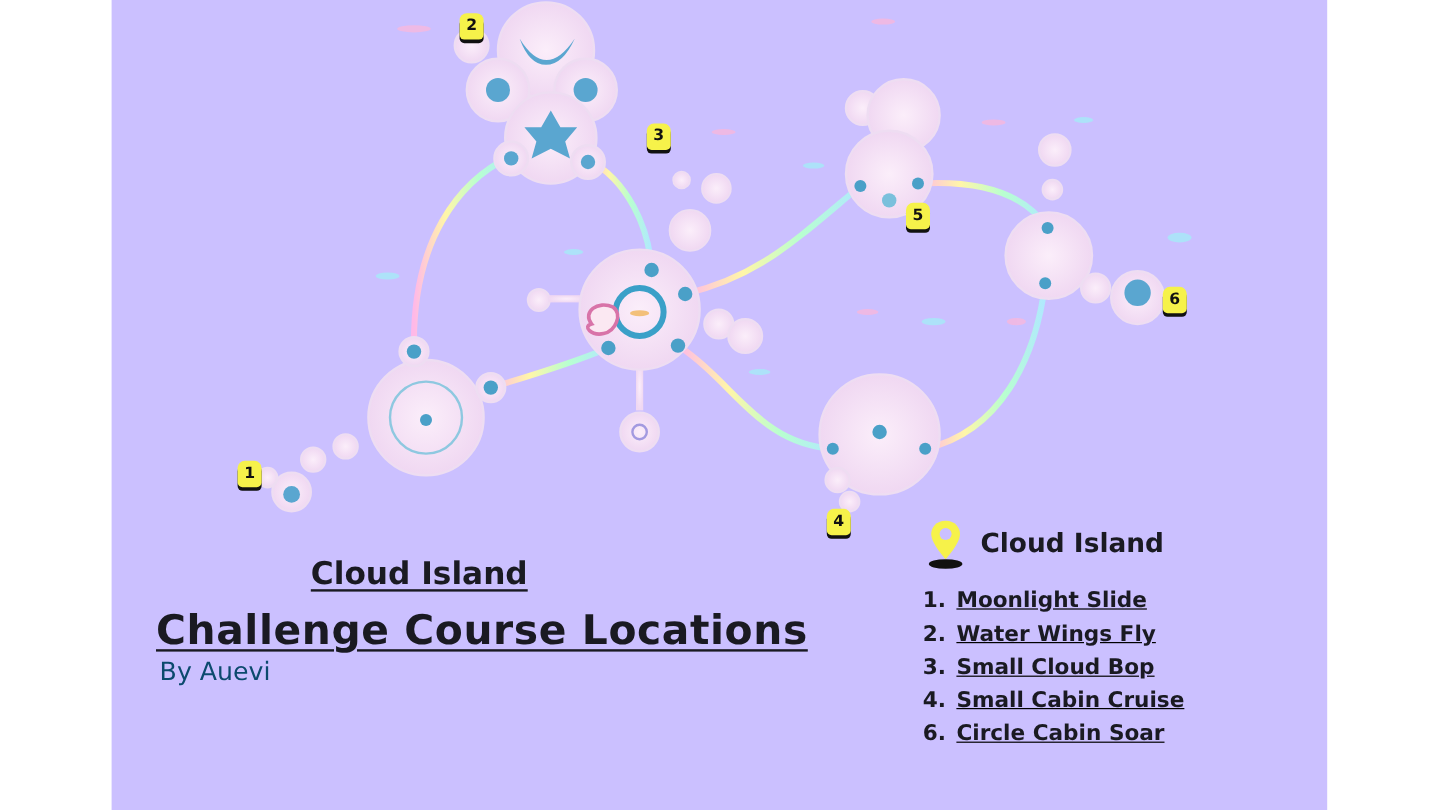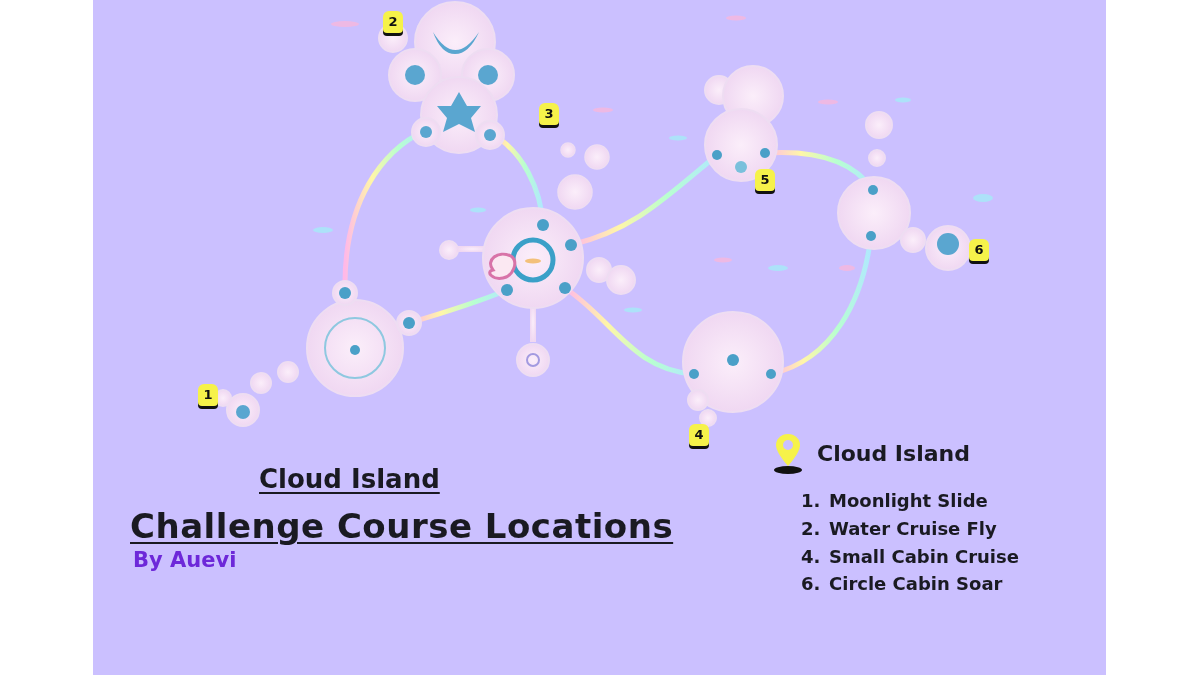--- a/index.html
+++ b/index.html
@@ -4,24 +4,24 @@
 <style>
   html,body{margin:0;padding:0;background:#ffffff;}
   body{width:1200px;height:675px;position:relative;overflow:hidden;font-family:"DejaVu Sans","Liberation Sans",sans-serif;}
   .panel{position:absolute;left:93px;top:0;width:1013px;height:675px;background:#cbc0ff;overflow:hidden;}
   svg.map{position:absolute;left:0;top:0;}
   .marker{position:absolute;width:20px;height:22px;background:#f6f24a;border-radius:6px 6px 4px 4px;
     font-weight:bold;font-size:13px;color:#111;text-align:center;line-height:22px;box-shadow:0 3px 0 #111;}
   .title{position:absolute;color:#1a1a22;font-weight:bold;text-decoration:underline;text-decoration-thickness:2px;text-underline-offset:4px;}
   .t1{left:166px;top:464px;font-size:26px;}
   .t2{left:37px;top:506px;font-size:34px;letter-spacing:0.5px;}
-  .byline{position:absolute;left:40px;top:548px;font-size:21px;font-weight:bold;color:#6d28d9;}
+  .byline{position:absolute;left:40px;top:548px;font-size:21px;font-weight:normal;color:#0c4a6e;}
   .legend-title{position:absolute;left:724px;top:441px;font-size:22px;font-weight:bold;color:#1a1a22;}
   .pin{position:absolute;left:680px;top:432px;}
-  .legend-list{position:absolute;left:708px;top:489px;margin:0;padding:0;list-style:none;}
+  .legend-list{position:absolute;left:676px;top:489px;margin:0;padding:0;list-style:none;text-decoration:underline;}
   .legend-list li{font-size:18px;font-weight:bold;color:#1a1a22;height:27.8px;line-height:24px;white-space:nowrap;}
   .legend-list .num{display:inline-block;width:28px;}
 </style>
 </head>
 <body>
 
 <div class="panel">
   <svg class="map" width="1013" height="675" viewBox="0 0 1013 675">
     <defs>
       <linearGradient id="rb" x1="0" y1="0" x2="1" y2="0">
@@ -160,17 +160,18 @@
 
   <svg class="pin" width="32" height="44" viewBox="0 0 32 44">
     <ellipse cx="15" cy="38" rx="14" ry="4" fill="#111"></ellipse>
     <path d="M15 2 C7 2 3 8 3 13 C3 21 15 34 15 34 C15 34 27 21 27 13 C27 8 23 2 15 2 Z" fill="#f6f24a"></path>
     <circle cx="15" cy="13" r="5" fill="#cbc0ff"></circle>
   </svg>
   <div class="legend-title">Cloud Island</div>
 
   <ul class="legend-list">
     <li><span class="num">1.</span><span>Moonlight Slide</span></li>
-    <li><span class="num">2.</span><span>Water Cruise Fly</span></li>
+    <li><span class="num">2.</span><span>Water Wings Fly</span></li>
+    <li><span class="num">3.</span><span>Small Cloud Bop</span></li>
     <li><span class="num">4.</span><span>Small Cabin Cruise</span></li>
     <li><span class="num">6.</span><span>Circle Cabin Soar</span></li>
   </ul>
 </div>
 
 </body></html>

